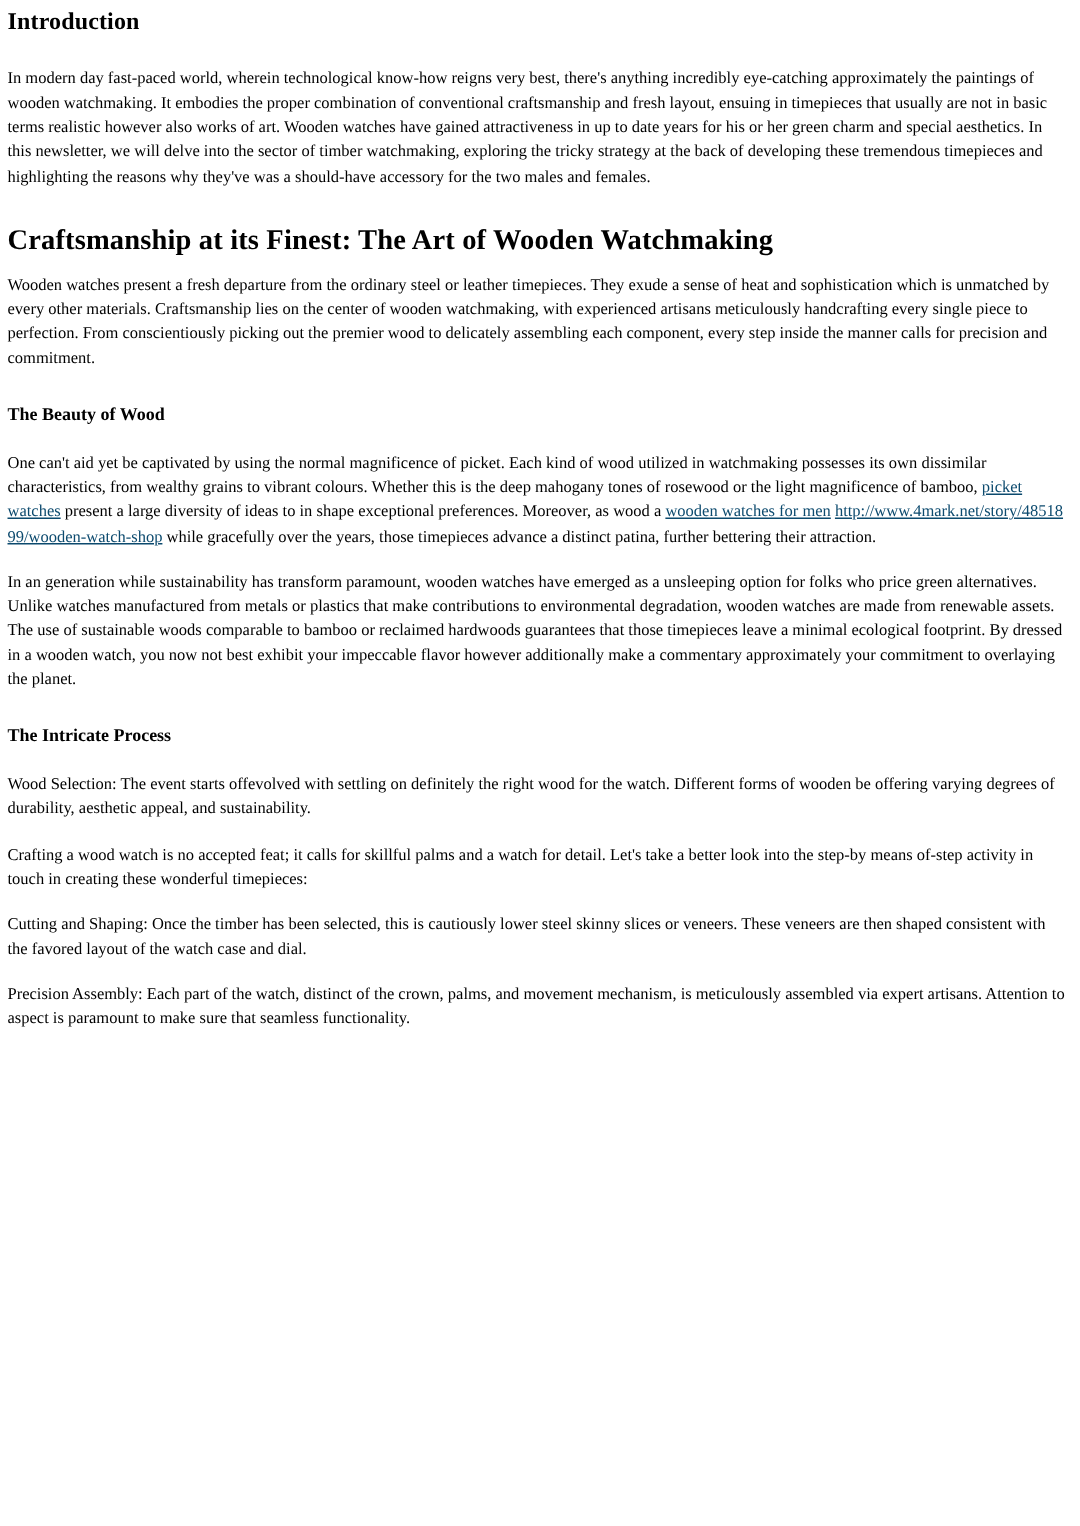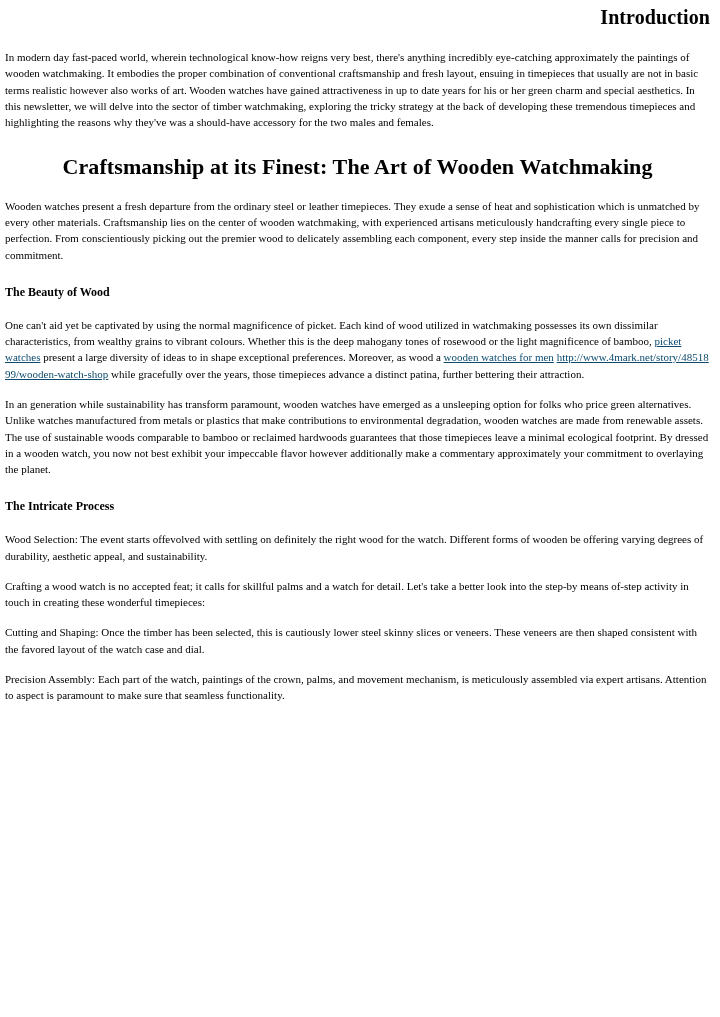--- a/index.html
+++ b/index.html
@@ -15,34 +15,32 @@
     -webkit-font-smoothing: none;
   }
   .page {
     width: 720px;
     min-height: 1017px;
     box-sizing: border-box;
     padding: 6px 10px 0 5px;
     background: #ffffff;
   }
   h1.doc-h1 {
-    font-size: 20px;
+    font-size: 16px;
     font-weight: bold;
     line-height: 1.15;
     margin: 0 0 20px 0;
     letter-spacing: 0.1px;
-    text-align: right;
   }
   h2.doc-h2 {
-    font-size: 22px;
+    font-size: 19px;
     font-weight: bold;
     line-height: 1.15;
-    margin: 24px 0 18px 0;
+    margin: 24px 0 10px 0;
     letter-spacing: 0.1px;
-    text-align: center;
   }
   h3.doc-h3 {
     font-size: 12px;
     font-weight: bold;
     line-height: 1.15;
     margin: 23px 0 17px 0;
   }
   p.doc-p {
     font-size: 11px;
     line-height: 16.3px;
@@ -82,15 +80,15 @@
   <p class="doc-p">In an generation while sustainability has transform paramount, wooden watches have emerged as a unsleeping option for folks who price green alternatives. Unlike watches manufactured from metals or plastics that make contributions to environmental degradation, wooden watches are made from renewable assets. The use of sustainable woods comparable to bamboo or reclaimed hardwoods guarantees that those timepieces leave a minimal ecological footprint. By dressed in a wooden watch, you now not best exhibit your impeccable flavor however additionally make a commentary approximately your commitment to overlaying the planet.</p>
 
   <h3 class="doc-h3">The Intricate Process</h3>
 
   <p class="doc-p">Wood Selection: The event starts offevolved with settling on definitely the right wood for the watch. Different forms of wooden be offering varying degrees of durability, aesthetic appeal, and sustainability.</p>
 
   <p class="doc-p">Crafting a wood watch is no accepted feat; it calls for skillful palms and a watch for detail. Let's take a better look into the step-by means of-step activity in touch in creating these wonderful timepieces:</p>
 
   <p class="doc-p">Cutting and Shaping: Once the timber has been selected, this is cautiously lower steel skinny slices or veneers. These veneers are then shaped consistent with the favored layout of the watch case and dial.</p>
 
-  <p class="doc-p">Precision Assembly: Each part of the watch, paintings of the crown, palms, and movement mechanism, is meticulously assembled via expert artisans. Attention to aspect is paramount to make sure that seamless functionality.</p>
+  <p class="doc-p">Precision Assembly: Each part of the watch, distinct of the crown, palms, and movement mechanism, is meticulously assembled via expert artisans. Attention to aspect is paramount to make sure that seamless functionality.</p>
 
 </div>
 
 </body></html>

